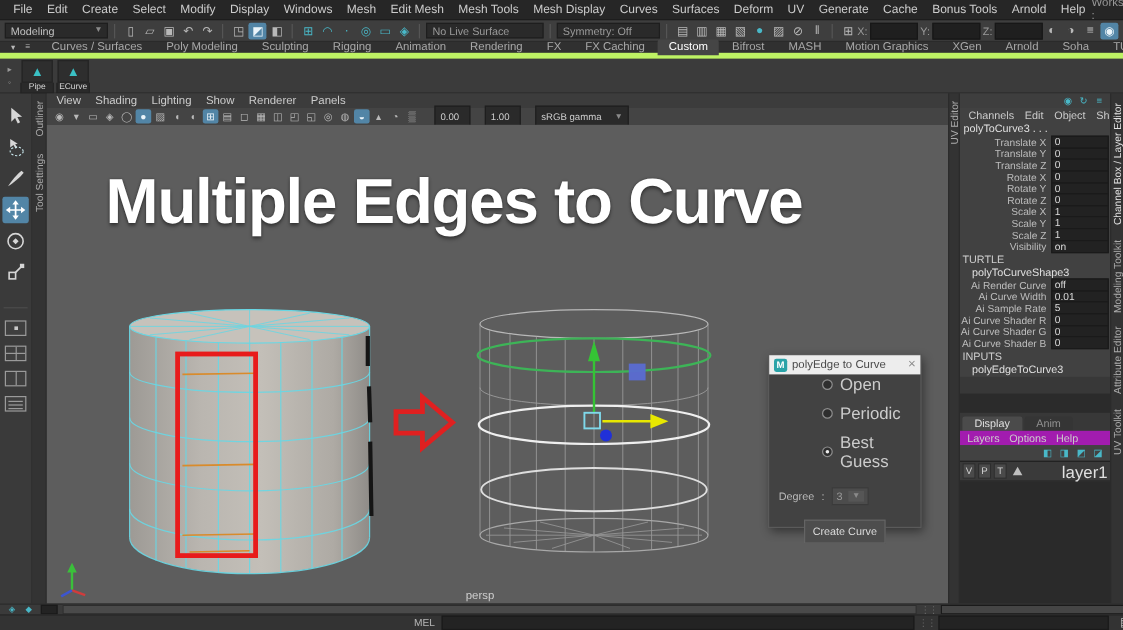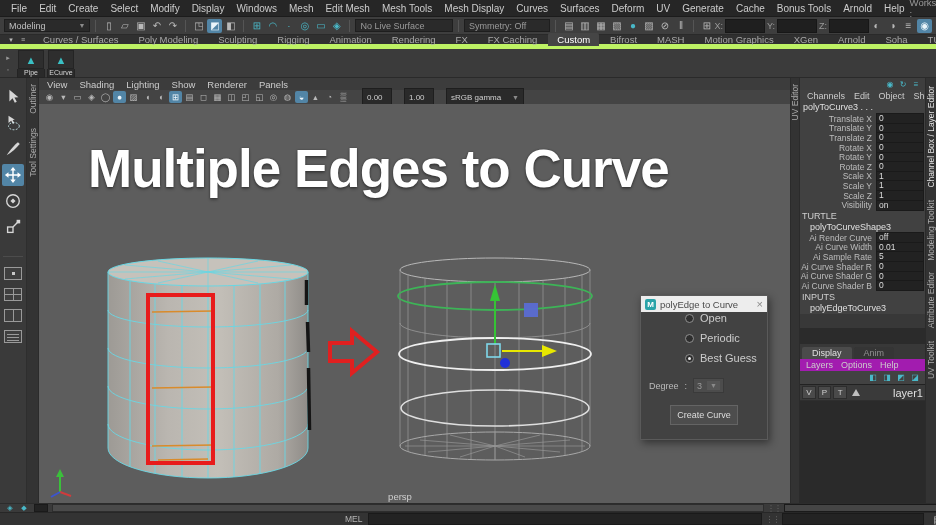--- a/index.html
+++ b/index.html
@@ -82,21 +82,21 @@
   .dlg-title{height:16px;background:#ededed;display:flex;align-items:center;padding:0 4px;gap:4px;}
   .dlg-ico{width:11px;height:11px;background:#2aa3a8;color:#ffffff;font-size:8px;font-weight:bold;
            display:flex;align-items:center;justify-content:center;border-radius:2px;}
   .dlg-text{color:#4a4a4a;font-size:9.5px;flex:1;white-space:nowrap;}
   .dlg-close{color:#8a8a8a;font-size:11px;}
   .dlg-label{color:#bbbbbb;font-size:9px;padding:7px 0 4px 8px;}
   .radio-row{display:flex;align-items:center;gap:6px;margin:0 0 8px 44px;}
   .radio{width:7px;height:7px;border-radius:50%;border:1px solid #8f8f8f;background:#2e2e2e;flex:none;}
   .radio.on{position:relative;}
   .radio.on::after{content:"";position:absolute;left:2px;top:2px;width:3px;height:3px;border-radius:50%;background:#ececec;}
-  .radio-label{color:#cccccc;font-size:11px;}
+  .radio-label{color:#cccccc;font-size:14px;}
   .degree-row{display:flex;align-items:center;gap:6px;padding:6px 0 0 8px;color:#bbbbbb;font-size:9px;}
   .degree-dd{display:flex;align-items:center;background:#4c4c4c;border:1px solid #3a3a3a;height:13px;
              padding:0 3px;color:#9a9a9a;gap:5px;}
   .degree-dd .dd2{font-size:7px;color:#8a8a8a;background:#565656;padding:1px 3px;}
   .create-btn{width:66px;height:18px;margin:12px auto 0 auto;background:#4d4d4d;border:1px solid #646464;
               color:#dddddd;font-size:9px;display:flex;align-items:center;justify-content:center;}
   
   #rightpanel{left:800px;top:78px;width:125px;height:425px;background:#414141;display:flex;flex-direction:column;box-sizing:border-box;}
   #cb-topicons{height:12px;display:flex;justify-content:flex-end;align-items:center;padding-right:3px;background:#3e3e3e;gap:1px;}
   #cb-topicons .icon{width:12px;height:11px;font-size:8px;color:#49b8c8;}
@@ -117,21 +117,21 @@
   #layermenus{height:12px;display:flex;gap:4px;align-items:center;padding-left:4px;background:#a21caf;text-align:center;}
   #layermenus .menu-item{font-size:9px;padding:0 2px;}
   #layericons{height:13px;display:flex;justify-content:flex-end;gap:2px;align-items:center;padding-right:4px;background:#424242;}
   #layericons .icon{width:12px;height:11px;font-size:8px;color:#49b8c8;}
   #layerlist{flex-basis:118px;background:#2a2a2a;border-top:1px solid #222;}
   .layer-row{display:flex;align-items:center;height:13px;gap:2px;padding:1px 2px;background:#3a3a3a;border-bottom:1px solid #2e2e2e;}
   .layer-cell{width:12px;height:11px;background:#4a4a4a;border:1px solid #2d2d2d;color:#d0d0d0;font-size:8px;
               display:flex;align-items:center;justify-content:center;}
   .layer-tri{width:0;height:0;border-left:4px solid transparent;border-right:4px solid transparent;
              border-bottom:7px solid #bfbfbf;margin:0 3px;}
-  .layer-name{font-size:11px;color:#e0e0e0;padding-left:28px;}
+  .layer-name{font-size:14px;color:#e0e0e0;padding-left:28px;}
   #farright{left:925px;top:78px;width:11px;height:425px;background:#333333;box-sizing:border-box;
             border-left:1px solid #2b2b2b;display:flex;flex-direction:column;align-items:center;gap:12px;padding-top:8px;}
   #farright .vtext:first-child{color:#e2e2e2;}
   
   #rowA{left:0;top:503px;width:936px;height:9px;background:#3a3a3a;display:flex;align-items:center;
         border-top:1px solid #2c2c2c;box-sizing:border-box;}
   #rowA .icon{width:12px;height:8px;font-size:7px;}
   #rowA .slider{height:6px;background:#4a4a4a;border:1px solid #2d2d2d;flex:none;}
   #rowB{left:0;top:512px;width:936px;height:13px;background:#333333;display:flex;align-items:center;
         border-top:1px solid #272727;box-sizing:border-box;}

